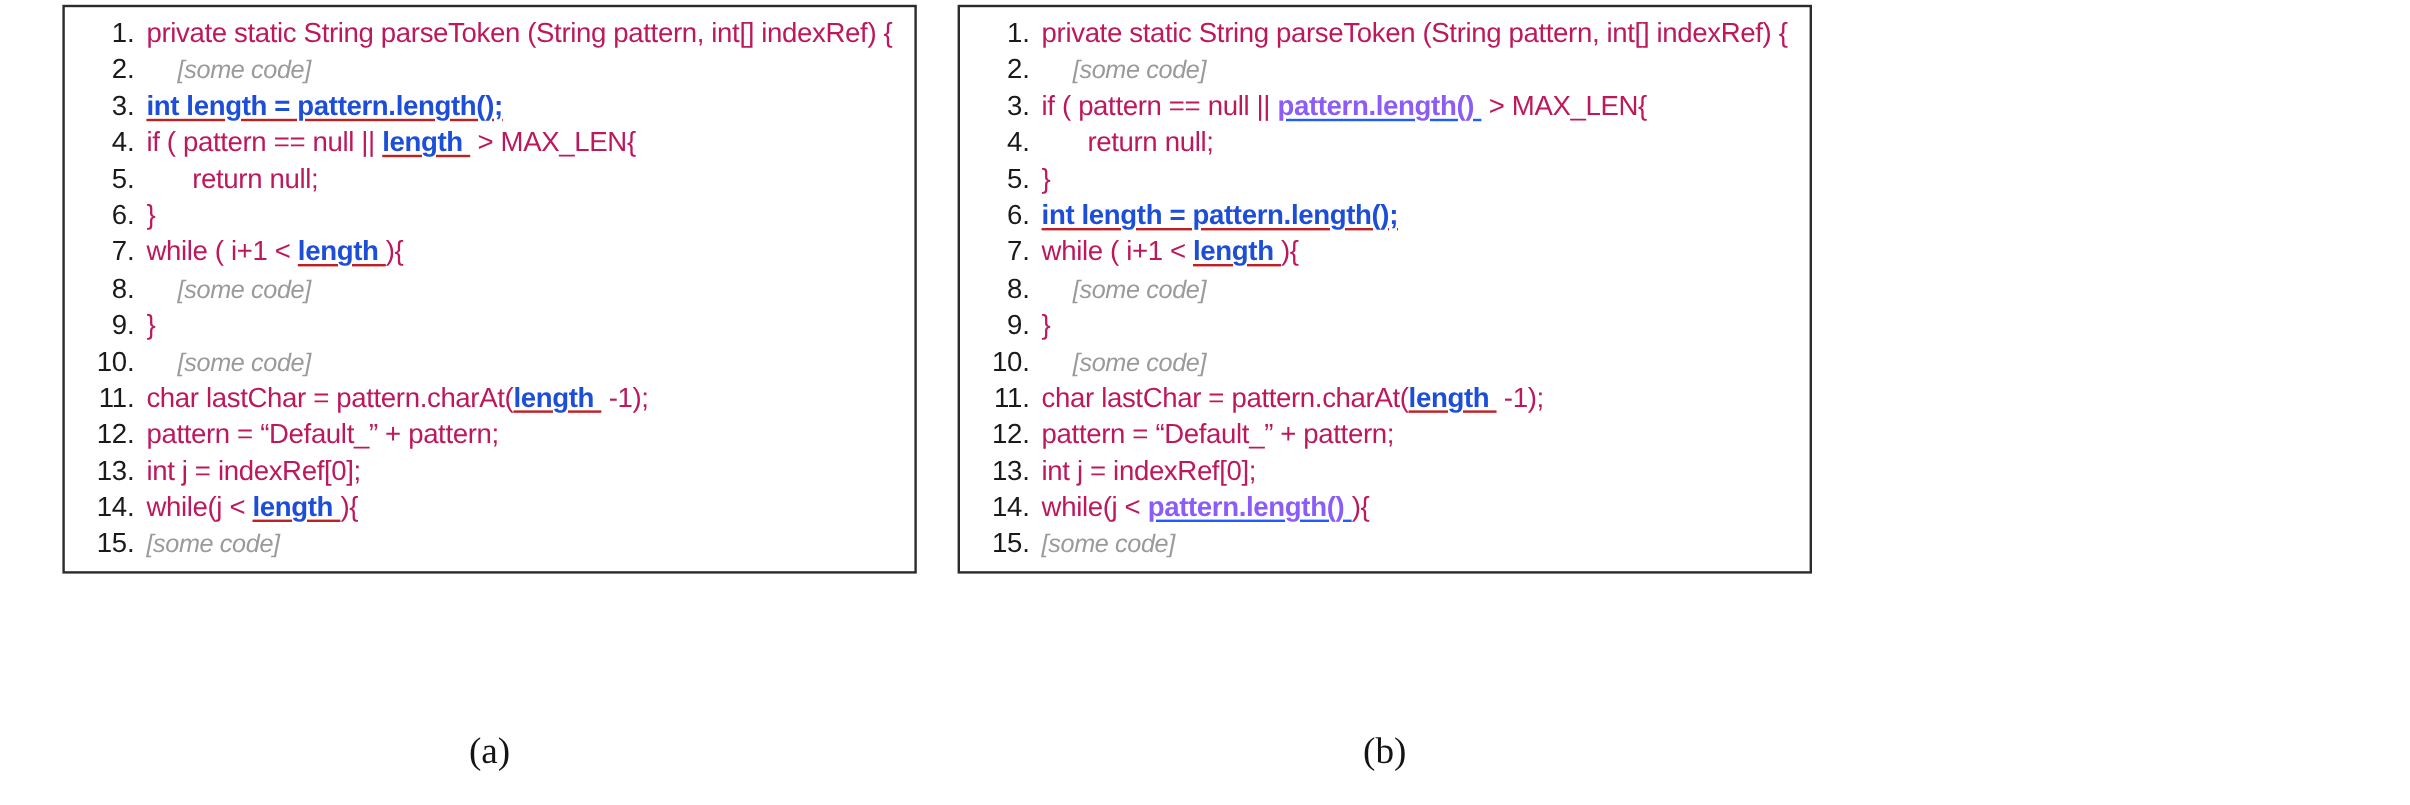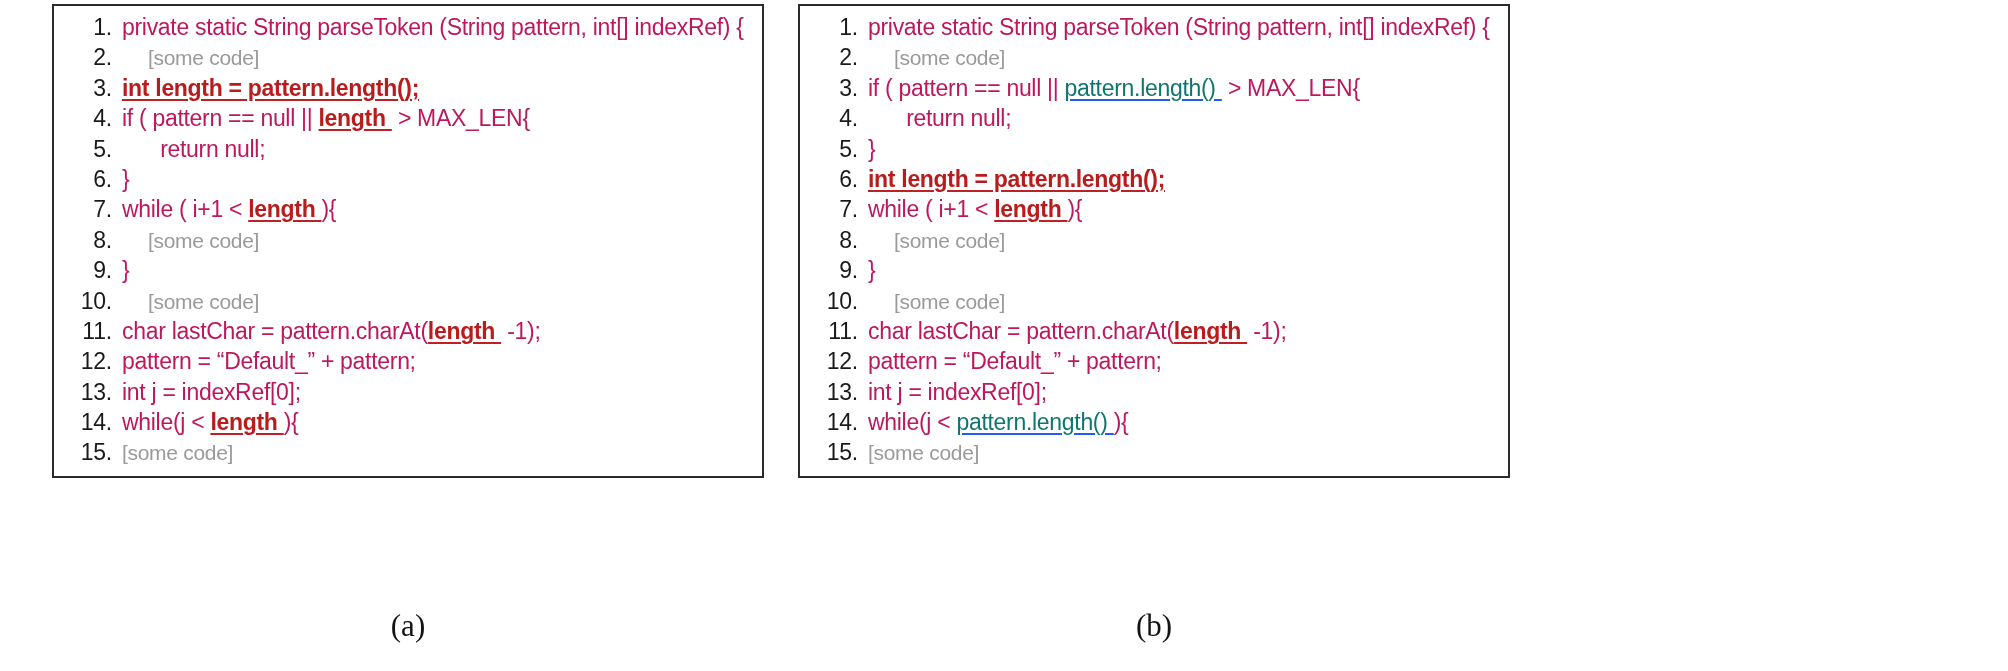--- a/index.html
+++ b/index.html
@@ -76,33 +76,34 @@
     color: #1a1a1a;
     font-family: "Liberation Sans", sans-serif;
     letter-spacing: -0.3px;
     white-space: pre;
   }
 
   
   .tok-plain  { color: #be185d; }
   .tok-ghost  {
     color: #9a9a9a;
+    font-style: italic;
     font-size: 21px;
   }
   .tok-red {
-    color: #b91c1c;
+    color: #1d4ed8;
     font-weight: bold;
     text-decoration: underline;
     text-decoration-color: #be2026;
     text-underline-offset: 3px;
     text-decoration-thickness: 2px;
   }
   .tok-blue {
-    color: #0f766e;
-    font-weight: normal;
+    color: #8b5cf6;
+    font-weight: bold;
     text-decoration: underline;
     text-decoration-color: #1f5bff;
     text-underline-offset: 3px;
     text-decoration-thickness: 2px;
   }
 
   .indent-1 { padding-left: 26px; }
 
   
   .captions {

